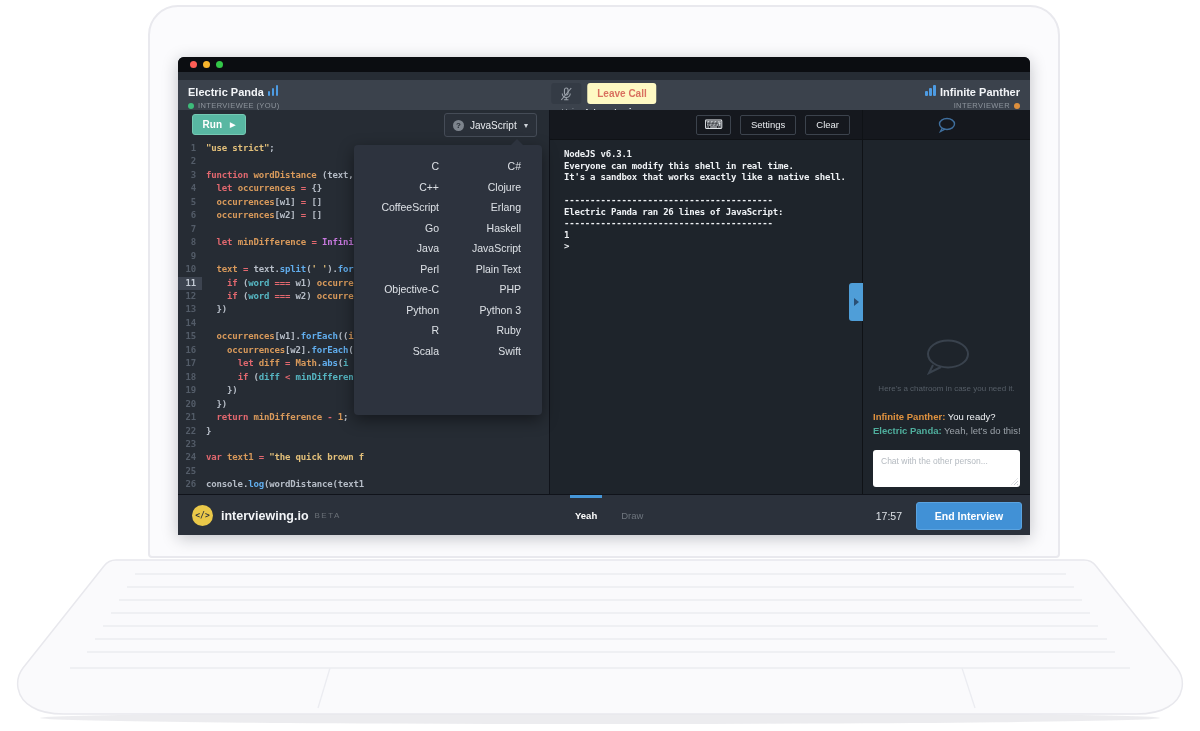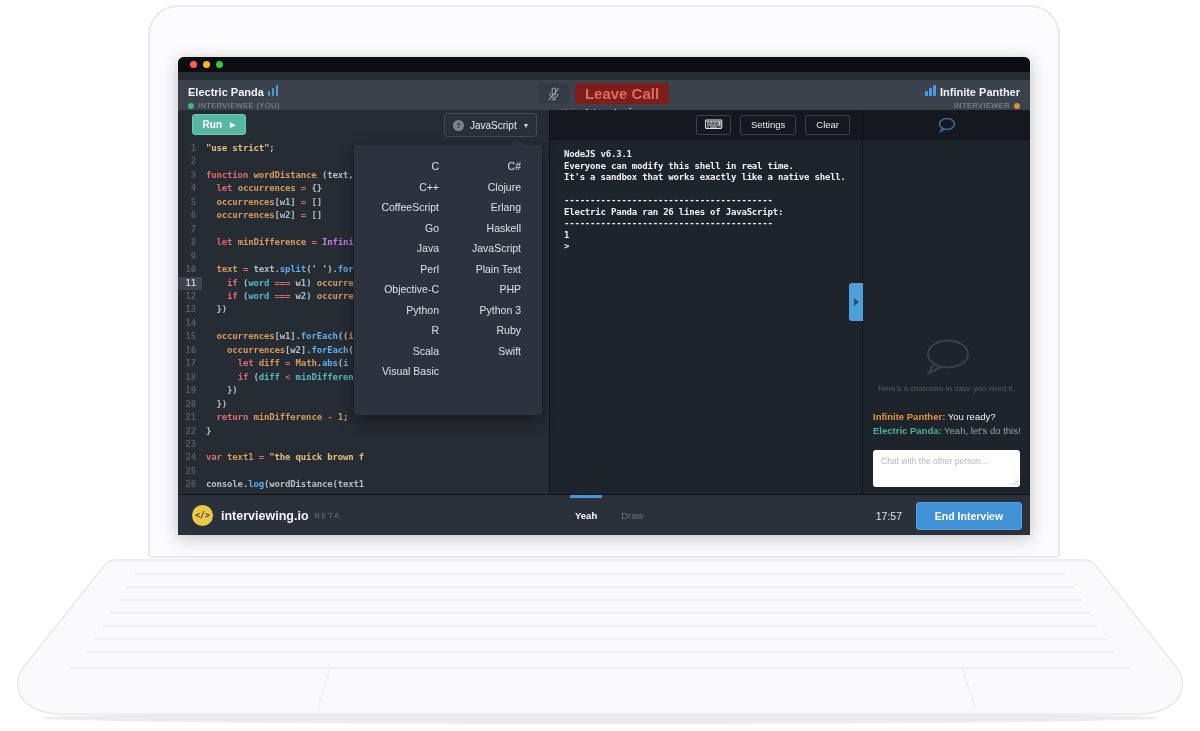--- a/index.html
+++ b/index.html
@@ -35,22 +35,22 @@
   .signal i:nth-child(1){height:5px;} .signal i:nth-child(2){height:8px;} .signal i:nth-child(3){height:11px;}
   .peer-sub { margin-top:3px; font-size:7.5px; letter-spacing:.4px; color:#8d949c;
               display:flex; align-items:center; gap:4px; }
   .peer.right .peer-sub { justify-content:flex-end; }
   .dot { width:6px; height:6px; border-radius:50%; display:inline-block; }
   .dot.green{background:#3dbb7a;} .dot.orange{background:#dd8f3d;}
   .call-center { position:absolute; left:50%; transform:translateX(-50%); top:3px; text-align:center; }
   .call-buttons { display:flex; gap:6px; justify-content:center; }
   .mute-btn { width:30px; height:21px; background:#343b45; border:none; border-radius:3px;
               display:flex; align-items:center; justify-content:center; cursor:pointer; }
-  .leave-btn { height:21px; padding:0 10px; background:#7f1d1d; border:none; border-radius:3px;
-               color:#d9705f; font-weight:bold; font-size:15px; cursor:pointer;
+  .leave-btn { height:21px; padding:0 10px; background:#fef9c3; border:none; border-radius:3px;
+               color:#d9705f; font-weight:bold; font-size:10px; cursor:pointer;
                font-family:"Liberation Sans",sans-serif; }
   .using-row { margin-top:3px; font-size:8.5px; color:#9aa1a9; cursor:pointer; }
   .using-row .voice { color:#eef1f4; font-weight:bold; }
   .using-row .caret { color:#cfd4da; font-size:7px; margin-left:2px; }
 
   
   .main { position:absolute; left:0; top:53px; width:852px; height:384px; }
   .editor-col { position:absolute; left:0; top:0; width:372px; height:100%;
                 background:#262c34; border-right:1px solid #10131a; }
   .editor-toolbar { position:relative; height:30px; }
@@ -363,21 +363,17 @@
             <div class="dd-cell c2">Python 3</div>
           </div>
           <div class="dd-row">
             <div class="dd-cell c1">R</div>
             <div class="dd-cell c2">Ruby</div>
           </div>
           <div class="dd-row">
             <div class="dd-cell c1">Scala</div>
             <div class="dd-cell c2">Swift</div>
           </div>
-          <div class="dd-row">
-            <div class="dd-cell c1">Visual Basic</div>
-            <div class="dd-cell c2"></div>
-          </div>
         </div>
 
     </div>
   </div>
 </div>
 
 </body></html>

